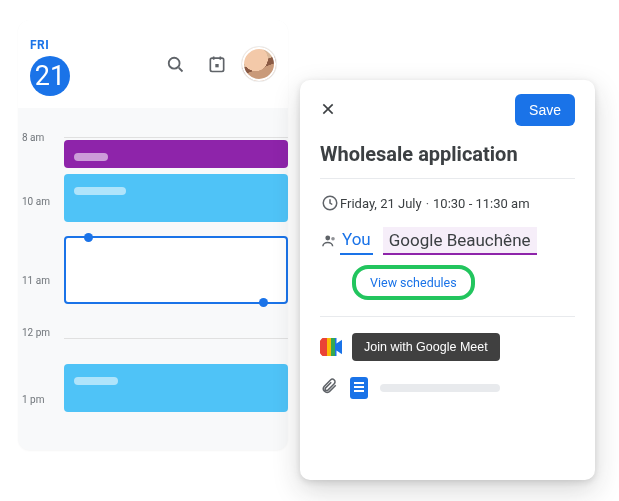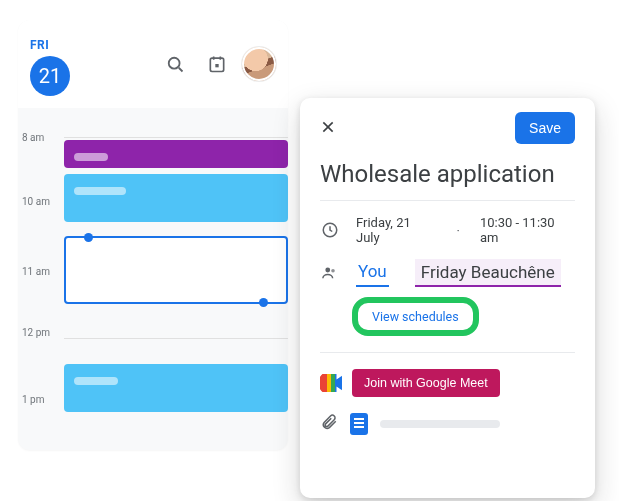--- a/index.html
+++ b/index.html
@@ -46,21 +46,21 @@
   }
   .day-circle {
     width: 40px;
     height: 40px;
     border-radius: 50%;
     background: #1a73e8;
     color: #fff;
     display: flex;
     align-items: center;
     justify-content: center;
-    font-size: 20px;
+    font-size: 27px;
     font-weight: 400;
     margin-top: 4px;
   }
   .hdr-btn {
     width: 34px;
     height: 34px;
     display: flex;
     align-items: center;
     justify-content: center;
     cursor: pointer;
@@ -118,21 +118,21 @@
   }
   .sel-dot {
     position: absolute;
     width: 9px;
     height: 9px;
     background: #1a73e8;
     border-radius: 50%;
   }
   .detail-card {
     position: absolute;
-    top: 98px;
+    top: 80px;
     left: 300px;
     width: 295px;
     height: 400px;
     background: #fff;
     border-radius: 10px;
     box-shadow: 0 10px 28px rgba(32,33,36,.18), 0 2px 6px rgba(32,33,36,.14);
     padding: 14px 20px 18px 20px;
   }
   .detail-top {
     display: flex;
@@ -150,30 +150,30 @@
     background: #1a73e8;
     color: #fff;
     border: none;
     border-radius: 6px;
     padding: 8px 14px;
     font-size: 14px;
     font-weight: 500;
     cursor: pointer;
   }
   .event-title {
-    font-size: 24px;
+    font-size: 20px;
     color: #3c4043;
-    font-weight: 400;
+    font-weight: 700;
     margin-bottom: 12px;
   }
   .hr { height: 1px; background: #e8eaed; margin: 10px 0 14px 0; }
   .row {
     display: flex;
     align-items: center;
-    gap: 16px;
+    gap: 0;
     margin-bottom: 14px;
     font-size: 13px;
     color: #3c4043;
   }
   .row .ico {
     width: 20px;
     height: 20px;
     flex-shrink: 0;
     color: #5f6368;
     display: flex;
@@ -183,42 +183,42 @@
   .dot-sep { margin: 0 4px; color: #5f6368; }
   .chip {
     font-size: 17px;
     padding: 2px 2px 4px 2px;
     border-bottom: 2px solid transparent;
   }
   .chip.you { border-bottom-color: #1a73e8; color: #1a73e8; margin-left: 0; }
   .chip.marion { border-bottom-color: #8e24aa; margin-left: 10px; background: #f6eef9; padding: 3px 6px; }
   .view-sched {
     display: inline-block;
-    border: 6px solid #22c55e;
+    border: 4px solid #22c55e;
     border-radius: 16px;
     padding: 6px 14px;
     font-size: 12.5px;
     color: #1a73e8;
     cursor: pointer;
     margin-left: 32px;
     margin-top: 2px;
   }
   .meet-row { display: flex; align-items: center; gap: 10px; margin-top: 16px; }
   .meet-logo {
     width: 22px; height: 18px; position: relative; flex-shrink: 0;
   }
   .meet-logo::before{
     content:""; position:absolute; inset:0;
     background:
       linear-gradient(90deg,#ea4335 0 30%,#fbbc04 30% 50%,#34a853 50% 70%,#1a73e8 70% 100%);
     clip-path: polygon(10% 0,75% 0,75% 30%,100% 10%,100% 90%,75% 70%,75% 100%,10% 100%,0 85%,0 15%);
     border-radius:3px;
   }
   .meet-btn {
-    background: #be185d;
+    background: #404040;
     color: #fff;
     border: none;
     border-radius: 4px;
     padding: 7px 12px;
     font-size: 12.5px;
     font-weight: 500;
     cursor: pointer;
   }
   .attach-row { display: flex; align-items: center; gap: 12px; margin-top: 16px; }
   .attach-row .ico { color: #5f6368; }
@@ -257,21 +257,21 @@
         </svg>
     </div>
     <div class="avatar"></div>
   </div>
 
   <div class="grid">
     <div class="time-label" style="top:29px">8 am</div>
     <div class="slot-line" style="top:29px"></div>
     <div class="time-label" style="top:93px">10 am</div>
     <div class="slot-line" style="top:96px"></div>
-    <div class="time-label" style="top:163px">11 am</div>
+    <div class="time-label" style="top:172px">11 am</div>
     <div class="slot-line" style="top:163px"></div>
     <div class="time-label" style="top:224px">12 pm</div>
     <div class="slot-line" style="top:230px"></div>
     <div class="time-label" style="top:291px">1 pm</div>
     <div class="slot-line" style="top:297px"></div>
 
     <div class="event-blk ev-purple" style="top:32px;height:28px">
       <span class="ev-redact" style="width:34px"></span>
     </div>
     <div class="event-blk ev-blue" style="top:66px;height:48px">
@@ -315,21 +315,21 @@
 
   <div class="row" style="margin-bottom:8px">
     <span class="ico">
       <svg width="18" height="18" viewBox="0 0 24 24" fill="currentColor">
           <circle cx="9" cy="8" r="3.2"></circle>
           <circle cx="16" cy="9" r="2.4" opacity=".7"></circle>
           <path d="M2.5 19c0-3 3-5 6.5-5s6.5 2 6.5 5" fill="none" stroke="currentColor" stroke-width="2"></path>
         </svg>
     </span>
     <span class="chip you">You</span>
-    <span class="chip marion">Friday Beauchêne</span>
+    <span class="chip marion">Google Beauchêne</span>
   </div>
 
   <span class="view-sched">View schedules</span>
 
   <div class="hr" style="margin-top:16px"></div>
 
   <div class="meet-row">
     <div class="meet-logo"></div>
     <button class="meet-btn">Join with Google Meet</button>
   </div>

